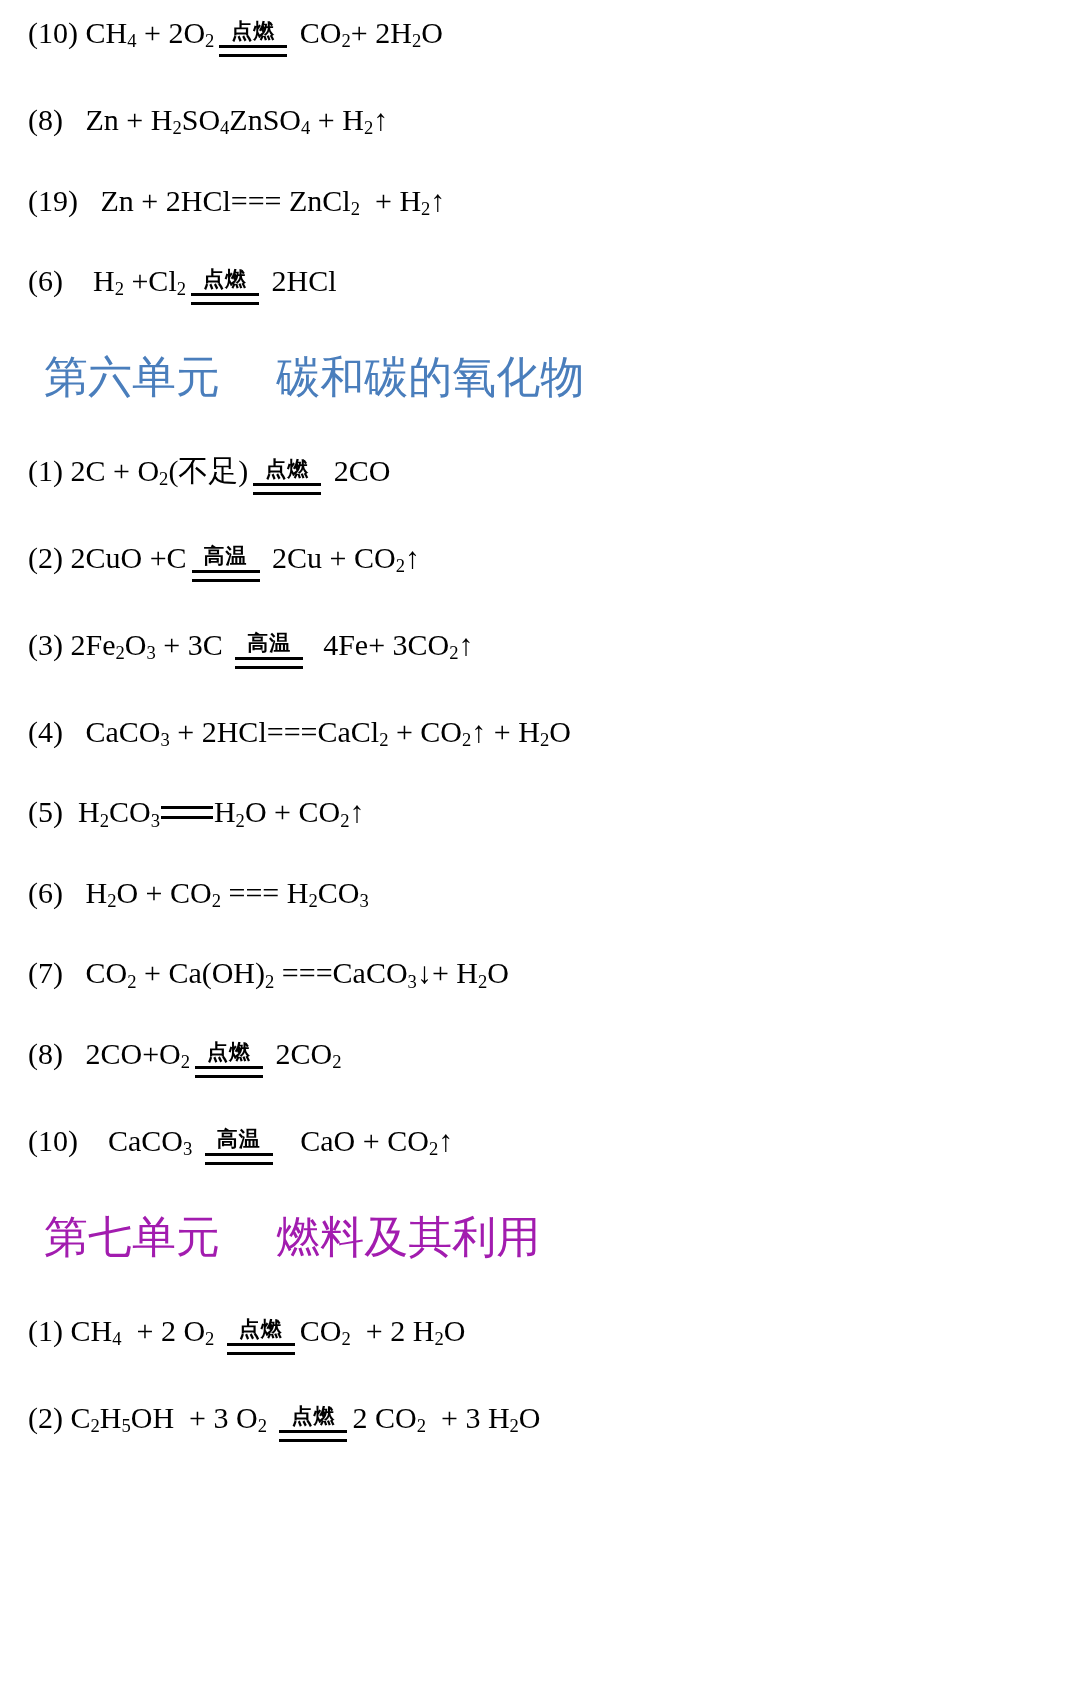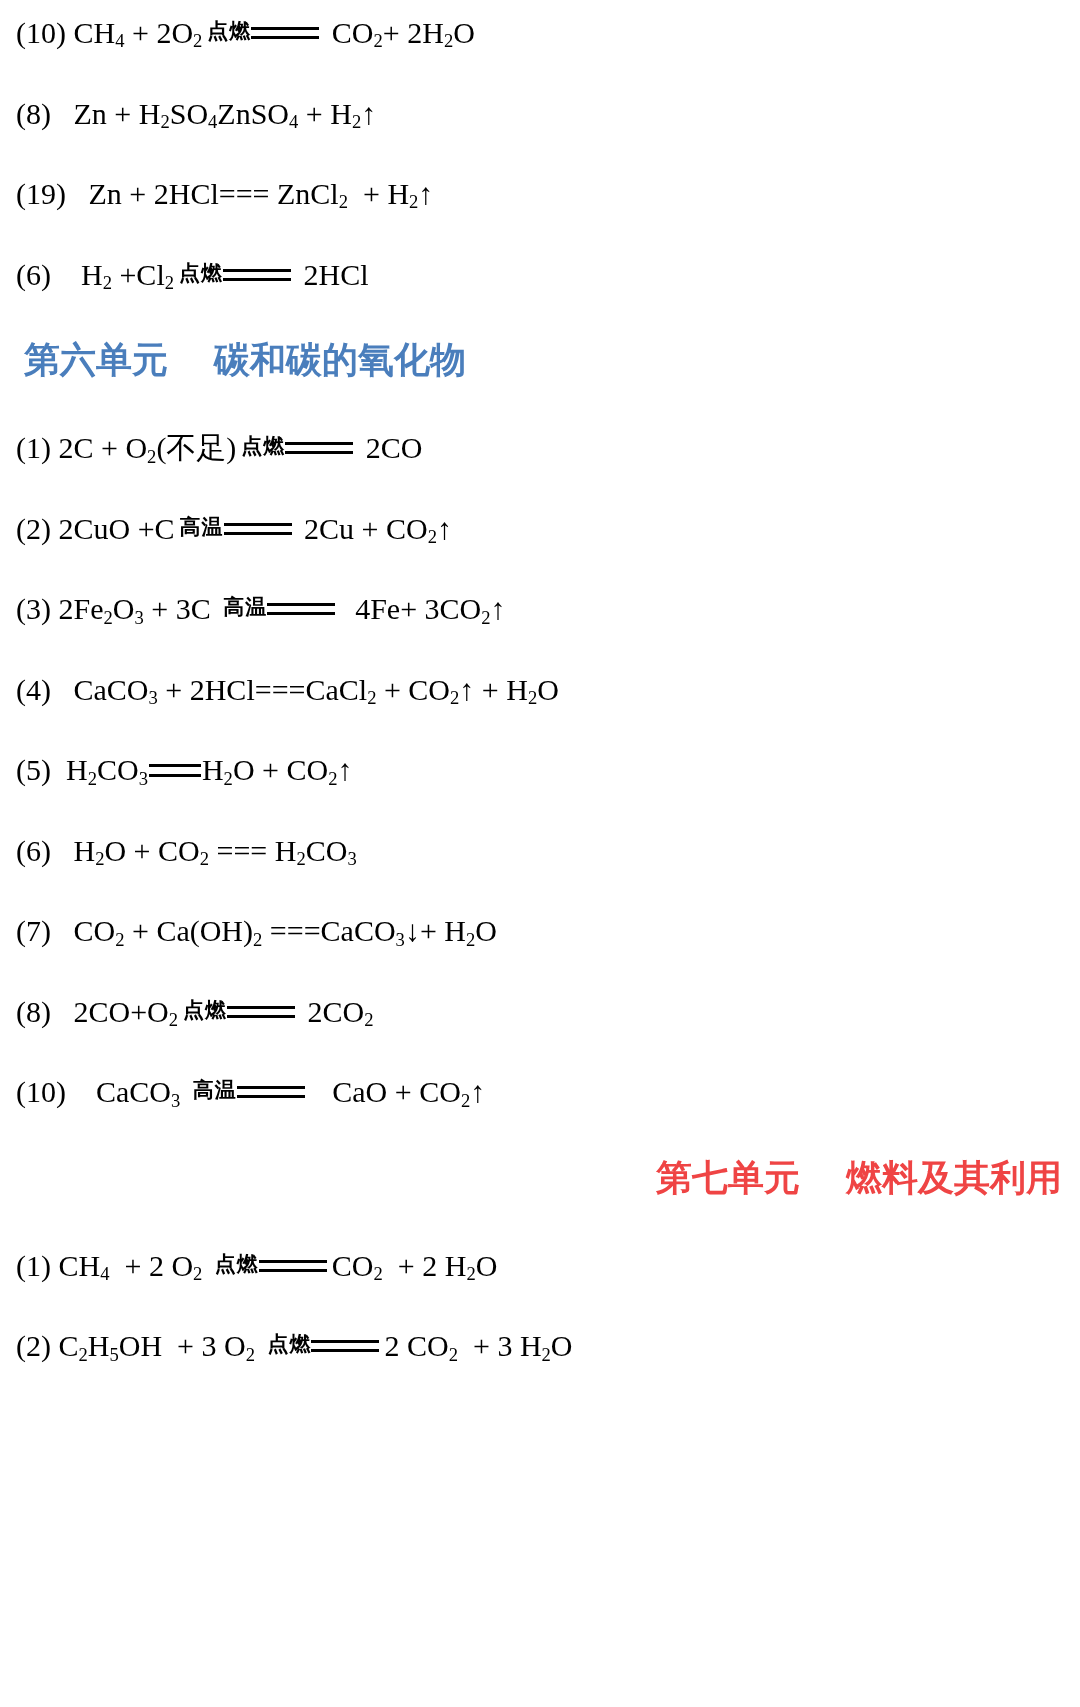--- a/index.html
+++ b/index.html
@@ -4,21 +4,21 @@
 <style>
   html, body {
     margin: 0;
     padding: 0;
     background: #ffffff;
   }
   .page {
     width: 1080px;
     height: 1707px;
     box-sizing: border-box;
-    padding: 16px 18px 10px 16px;
+    padding: 16px 18px 10px 28px;
     overflow: hidden;
     background: #ffffff;
     color: #000000;
     font-family: "Liberation Serif", "DejaVu Serif", serif;
   }
   .equation {
     font-size: 30px;
     line-height: 1.15;
     margin-bottom: 46px;
     white-space: pre-wrap;
@@ -29,29 +29,30 @@
   }
   .ssub {
     font-size: 0.62em;
     line-height: 0;
     position: relative;
     top: 0.24em;
     vertical-align: baseline;
   }
   .heading {
     font-family: "Liberation Sans", "DejaVu Sans", sans-serif;
-    font-weight: bold;
-    font-size: 36px;
+    font-weight: normal;
+    font-size: 44px;
     line-height: 1.2;
-    margin: 4px 0 50px 8px;
+    margin: 4px 0 50px 16px;
     white-space: pre-wrap;
   }
   
   .ceq {
     display: inline-flex;
+    flex-direction: column;
     align-items: center;
     vertical-align: 5px;
     margin: 0 5px;
   }
   .cond {
     font-family: "DejaVu Sans", "Liberation Sans", sans-serif;
     font-weight: bold;
     font-size: 21px;
     line-height: 1;
     letter-spacing: 1px;
@@ -96,17 +97,17 @@
       <div class="heading" style="color: rgb(74, 126, 188);">第六单元　 碳和碳的氧化物</div>
       <div class="equation"><span class="eqnum">(1)</span><span class="eqbody"> 2C + O<span class="ssub">2</span>(不足)<span class="ceq"><span class="cond">点燃</span><span class="dline"></span></span> 2CO</span></div>
       <div class="equation"><span class="eqnum">(2)</span><span class="eqbody"> 2CuO +C<span class="ceq"><span class="cond">高温</span><span class="dline"></span></span> 2Cu + CO<span class="ssub">2</span>↑</span></div>
       <div class="equation"><span class="eqnum">(3)</span><span class="eqbody"> 2Fe<span class="ssub">2</span>O<span class="ssub">3</span> + 3C <span class="ceq"><span class="cond">高温</span><span class="dline"></span></span>  4Fe+ 3CO<span class="ssub">2</span>↑</span></div>
       <div class="equation"><span class="eqnum">(4)</span><span class="eqbody">   CaCO<span class="ssub">3</span> + 2HCl===CaCl<span class="ssub">2</span> + CO<span class="ssub">2</span>↑ + H<span class="ssub">2</span>O</span></div>
       <div class="equation"><span class="eqnum">(5)</span><span class="eqbody">  H<span class="ssub">2</span>CO<span class="ssub">3</span><span class="deq"></span>H<span class="ssub">2</span>O + CO<span class="ssub">2</span>↑</span></div>
       <div class="equation"><span class="eqnum">(6)</span><span class="eqbody">   H<span class="ssub">2</span>O + CO<span class="ssub">2</span> === H<span class="ssub">2</span>CO<span class="ssub">3</span></span></div>
       <div class="equation"><span class="eqnum">(7)</span><span class="eqbody">   CO<span class="ssub">2</span> + Ca(OH)<span class="ssub">2</span> ===CaCO<span class="ssub">3</span>↓+ H<span class="ssub">2</span>O</span></div>
       <div class="equation"><span class="eqnum">(8)</span><span class="eqbody">   2CO+O<span class="ssub">2</span><span class="ceq"><span class="cond">点燃</span><span class="dline"></span></span> 2CO<span class="ssub">2</span></span></div>
       <div class="equation"><span class="eqnum">(10)</span><span class="eqbody">    CaCO<span class="ssub">3</span> <span class="ceq"><span class="cond">高温</span><span class="dline"></span></span>   CaO + CO<span class="ssub">2</span>↑</span></div>
-      <div class="heading" style="color: #ef4444; text-align: right;">第七单元　 燃料及其利用</div>
+      <div class="heading" style="color: #a21caf;">第七单元　 燃料及其利用</div>
       <div class="equation"><span class="eqnum">(1)</span><span class="eqbody"> CH<span class="ssub">4</span>  + 2 O<span class="ssub">2</span> <span class="ceq"><span class="cond">点燃</span><span class="dline"></span></span>CO<span class="ssub">2</span>  + 2 H<span class="ssub">2</span>O</span></div>
       <div class="equation"><span class="eqnum">(2)</span><span class="eqbody"> C<span class="ssub">2</span>H<span class="ssub">5</span>OH  + 3 O<span class="ssub">2</span> <span class="ceq"><span class="cond">点燃</span><span class="dline"></span></span>2 CO<span class="ssub">2</span>  + 3 H<span class="ssub">2</span>O</span></div>
     </div>
 </div>
 
 </body></html>

